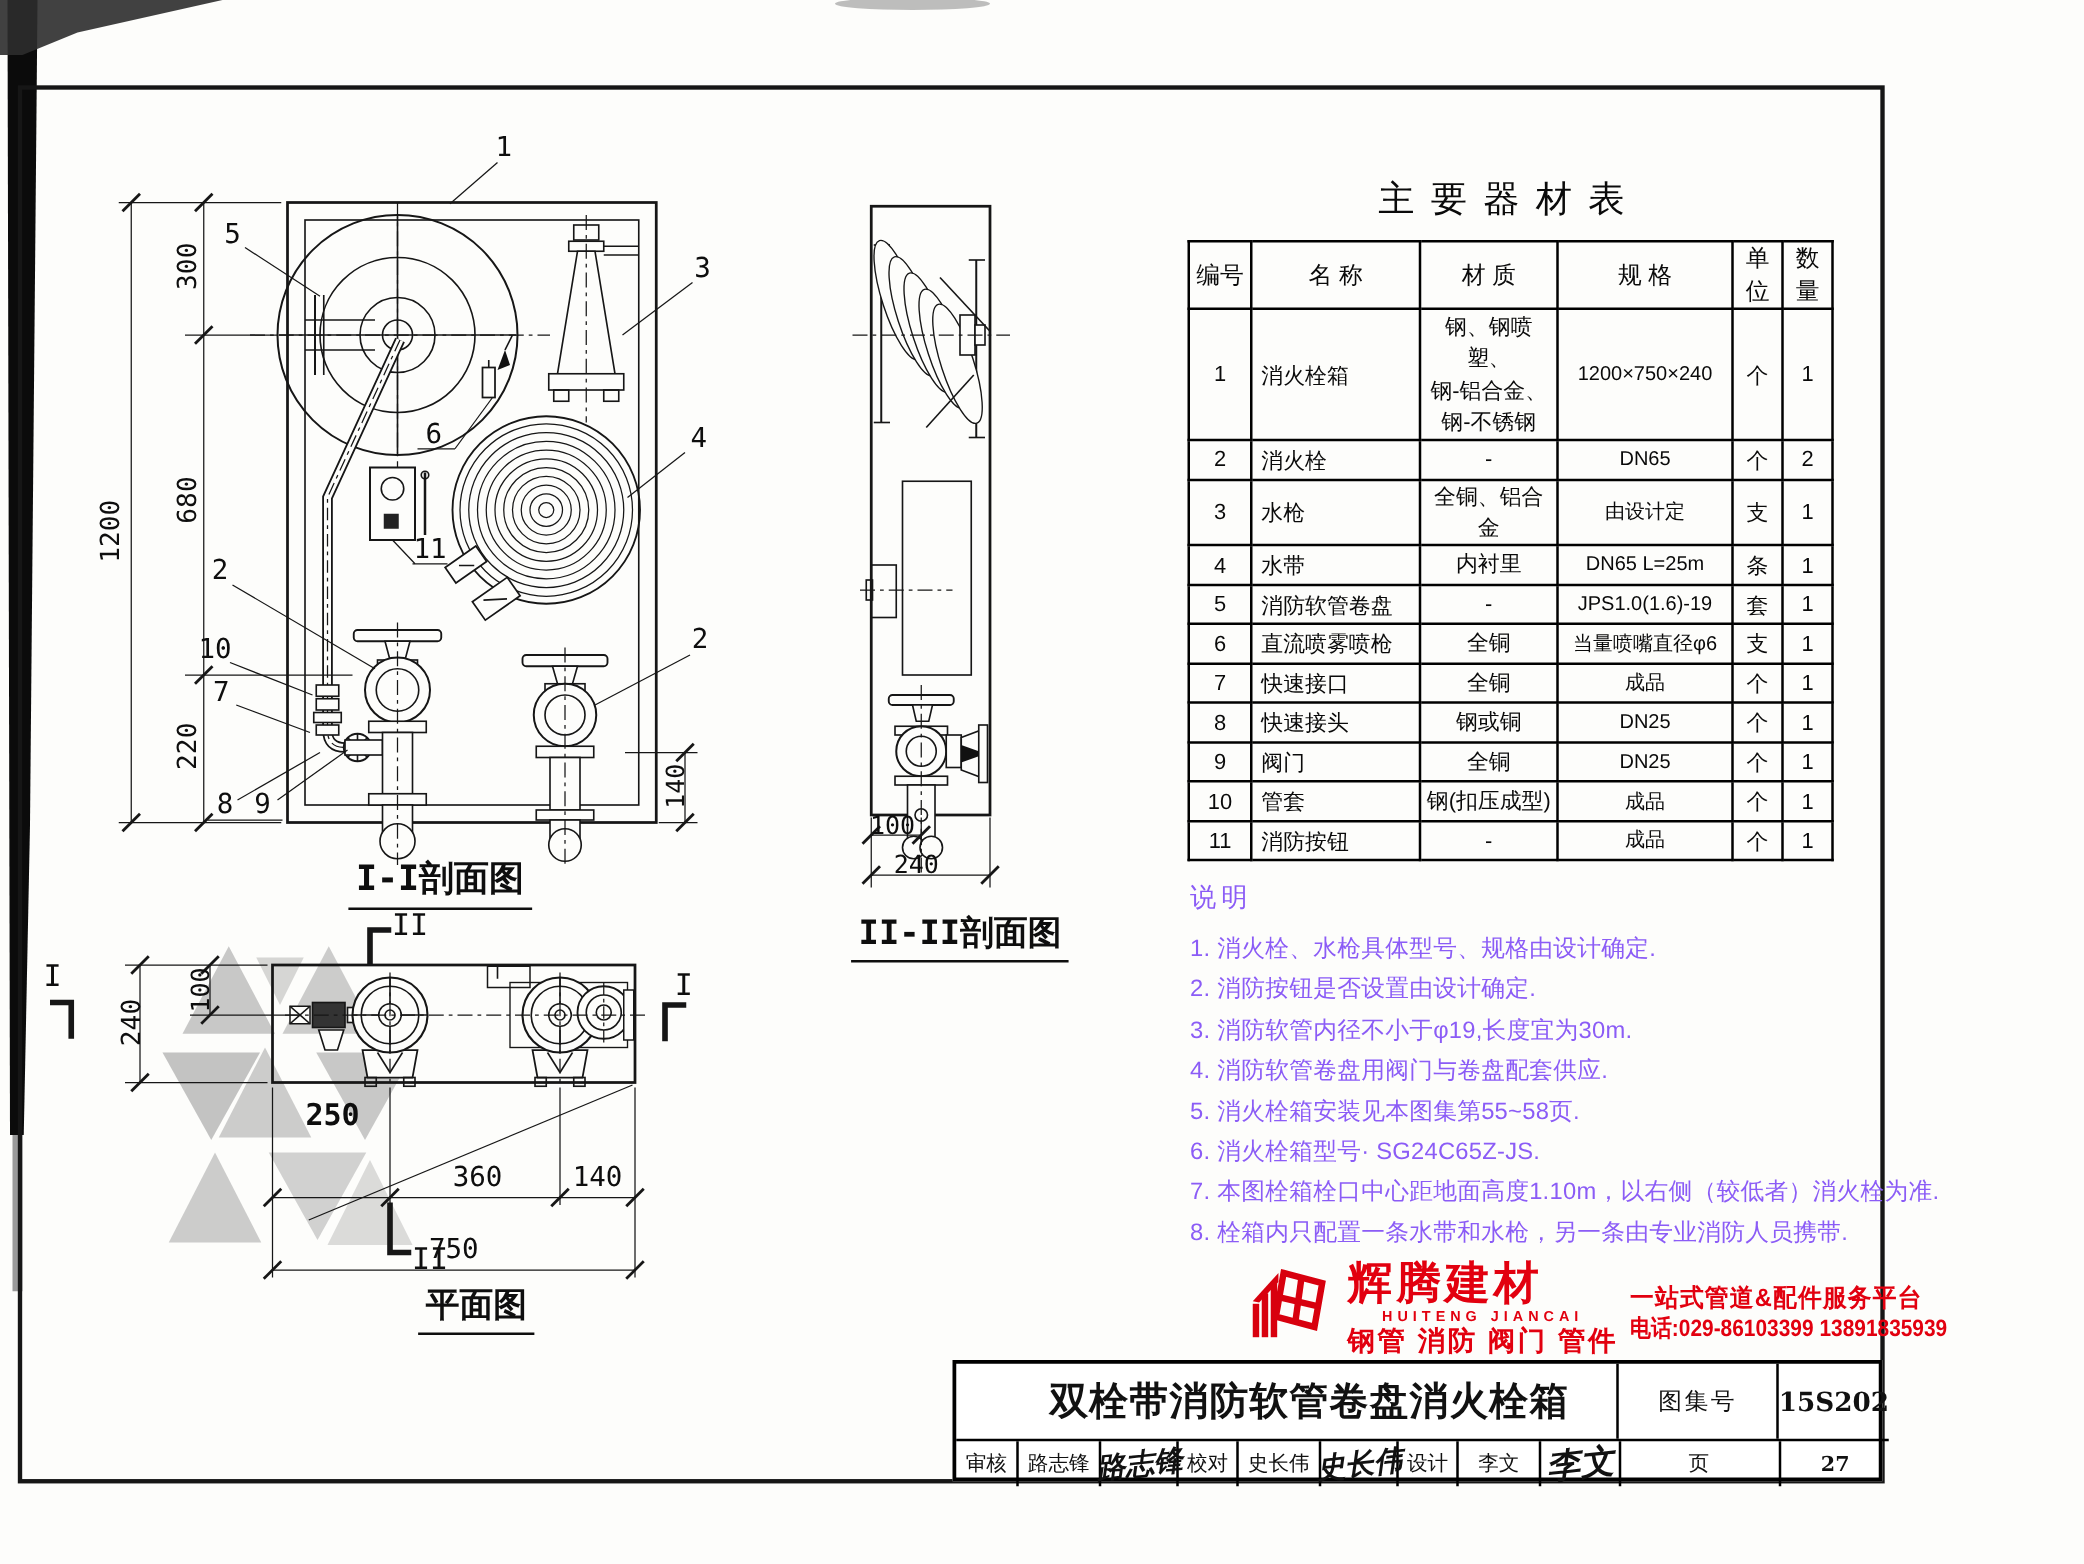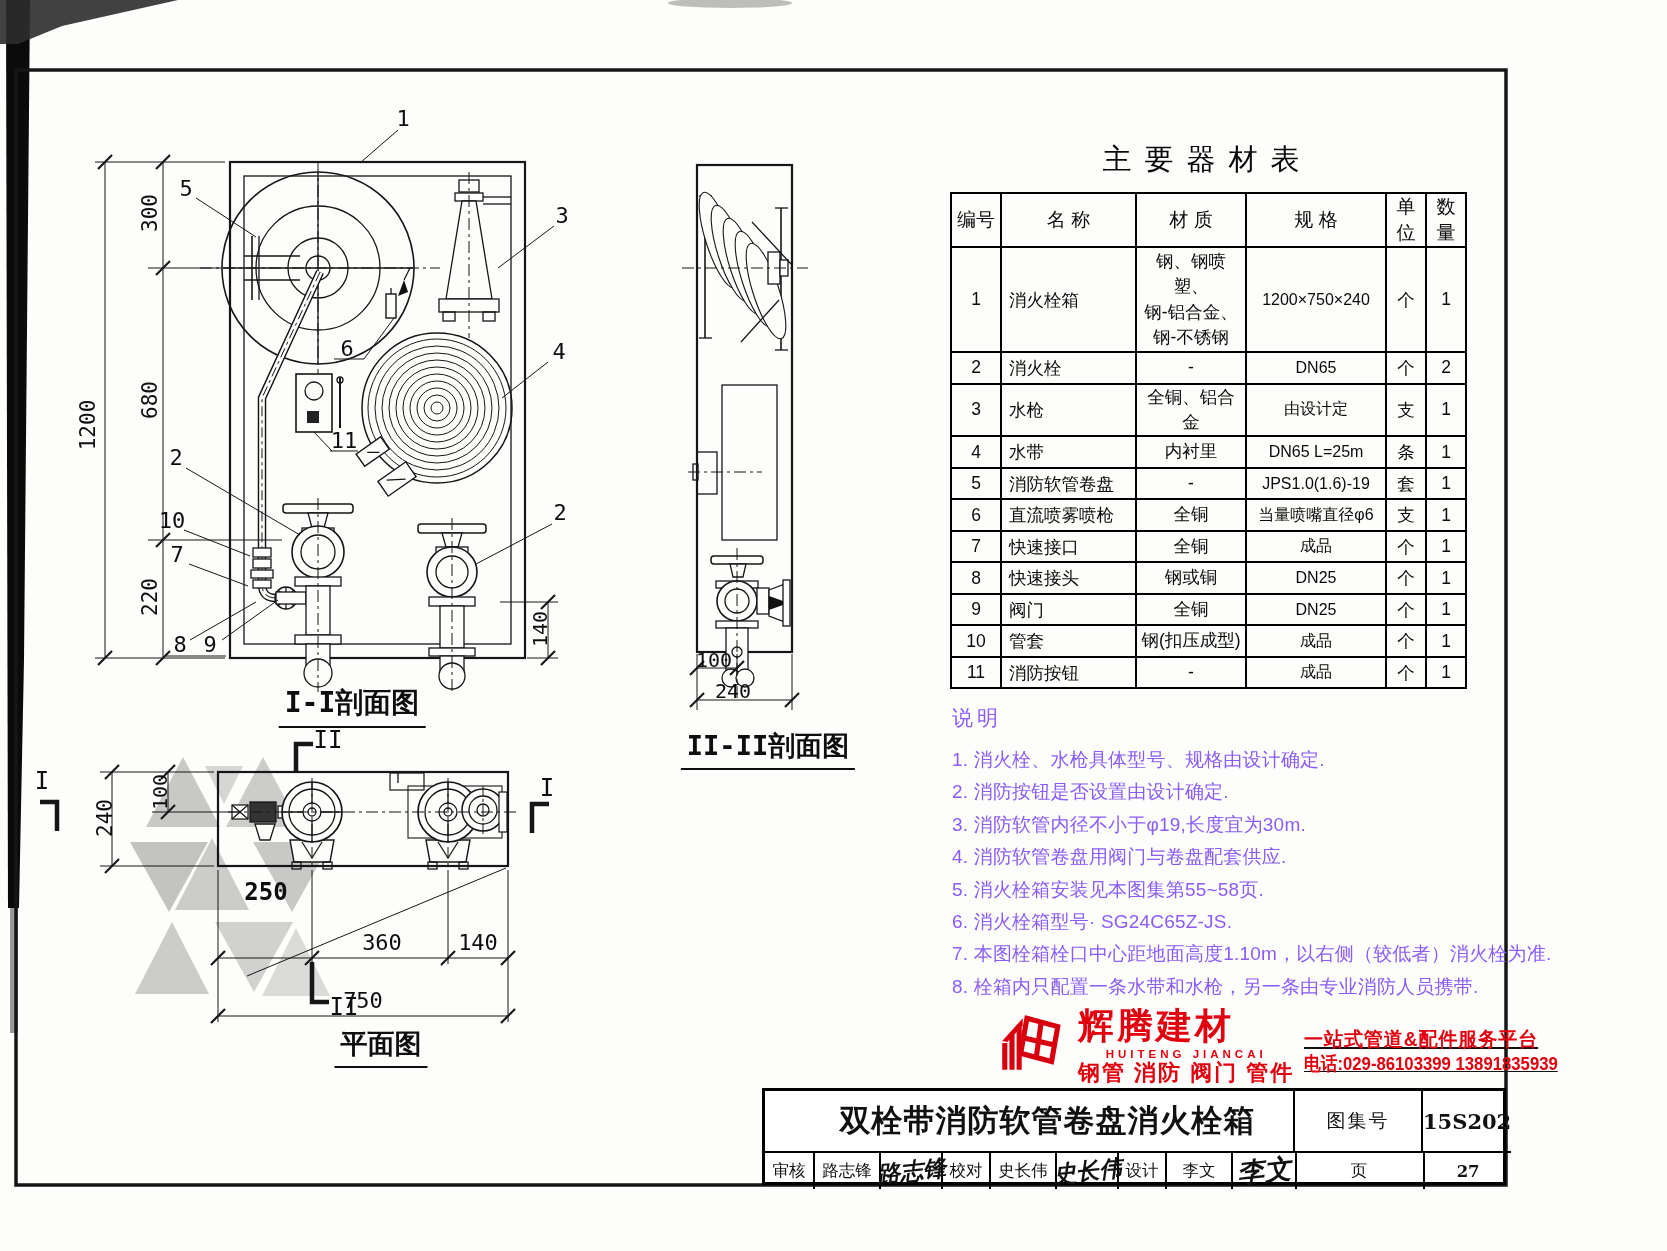--- a/index.html
+++ b/index.html
@@ -43,21 +43,21 @@
   .sig{font-family:"DejaVu Serif",serif;font-style:italic;font-weight:bold;font-size:23px;
       transform:rotate(-6deg);white-space:nowrap;}
   .sig.big{font-size:27px;}
   
   #logo{position:absolute;left:1000px;top:1006px;z-index:4;display:flex;align-items:flex-start;}
   #logo .red{color:#e2000f;}
   #logo-mid{margin-left:16px;}
   #logo-cn{font-size:36px;font-weight:bold;letter-spacing:3px;line-height:40px;}
   #logo-en{font-size:11.5px;font-weight:bold;letter-spacing:4px;line-height:13px;margin-top:2px;text-align:center;}
   #logo-sub{font-size:22px;font-weight:bold;letter-spacing:2px;line-height:21px;margin-top:1px;text-align:center;}
-  #logo-right{margin-left:10px;margin-top:20px;text-decoration:underline;}
+  #logo-right{margin-left:10px;margin-top:20px;}
   #logo-tag{font-size:20px;font-weight:bold;letter-spacing:1px;line-height:26px;transform:scaleX(.95);transform-origin:left;}
   #logo-phone{font-size:19px;font-weight:bold;line-height:24px;transform:scaleX(.88);transform-origin:left;white-space:nowrap;}
 </style>
 </head>
 <body>
 
 <div id="page">
 
   <svg width="1667" height="1251" viewBox="0 0 1667 1251" style="position:absolute;left:0;top:0;z-index:1">
     <g stroke="#161616" fill="none" stroke-width="1.3">

